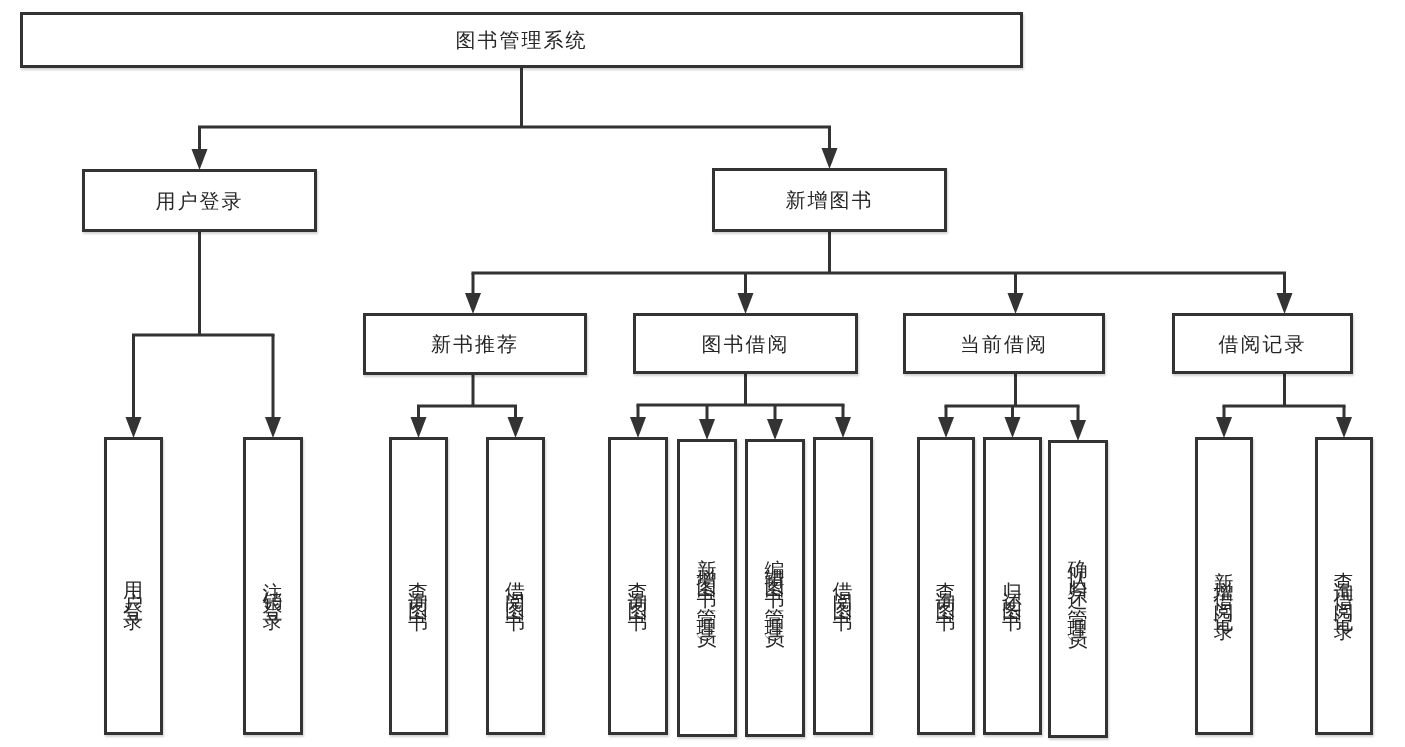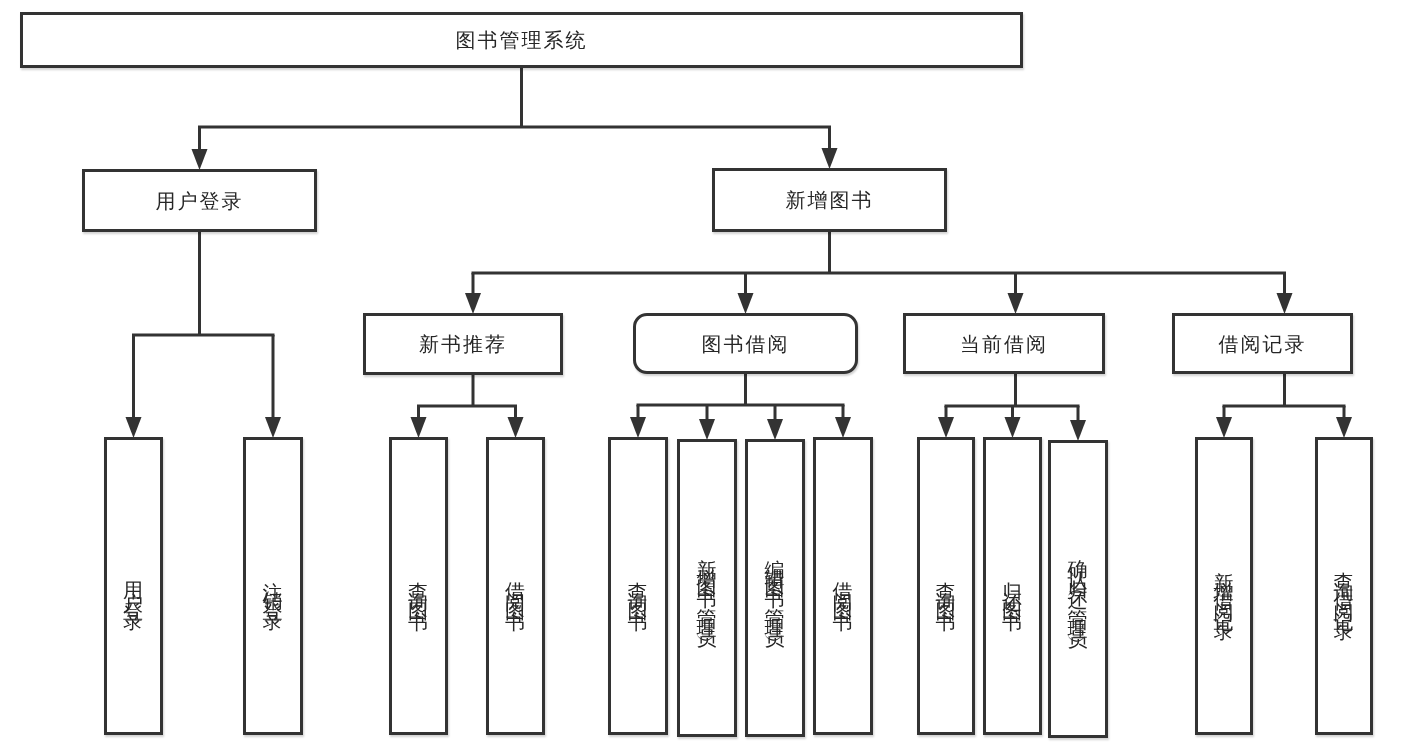--- a/index.html
+++ b/index.html
@@ -88,24 +88,24 @@
   <div id="nodes">
       <div class="node horizontal" style="left: 20px; top: 12px; width: 1003px; height: 56px;">
         <span class="lbl">图书管理系统</span>
       </div>
       <div class="node horizontal" style="left: 82px; top: 169px; width: 235px; height: 63px;">
         <span class="lbl">用户登录</span>
       </div>
       <div class="node horizontal" style="left: 712px; top: 168px; width: 235px; height: 64px;">
         <span class="lbl">新增图书</span>
       </div>
-      <div class="node horizontal" style="left: 363px; top: 313px; width: 200px; height: 62px;">
+      <div class="node horizontal" style="left: 363px; top: 313px; width: 224px; height: 62px;">
         <span class="lbl">新书推荐</span>
       </div>
-      <div class="node horizontal" style="left: 633px; top: 313px; width: 225px; height: 61px; border-radius: 14px;">
+      <div class="node horizontal" style="left: 633px; top: 313px; width: 225px; height: 61px;">
         <span class="lbl">图书借阅</span>
       </div>
       <div class="node horizontal" style="left: 903px; top: 313px; width: 202px; height: 61px;">
         <span class="lbl">当前借阅</span>
       </div>
       <div class="node horizontal" style="left: 1172px; top: 313px; width: 181px; height: 61px;">
         <span class="lbl">借阅记录</span>
       </div>
       <div class="node vertical" style="left: 104px; top: 437px; width: 59px; height: 298px;">
         <span class="lbl">用户登录</span>

